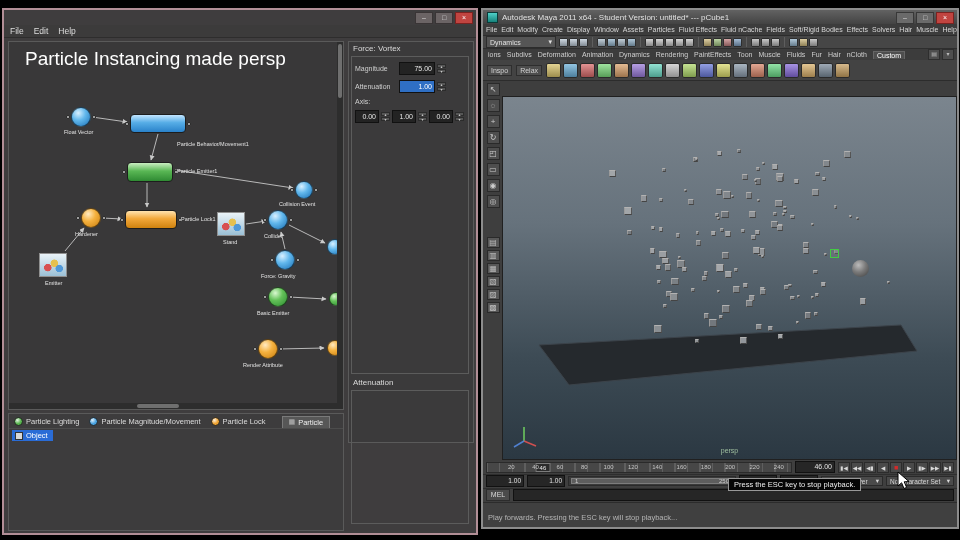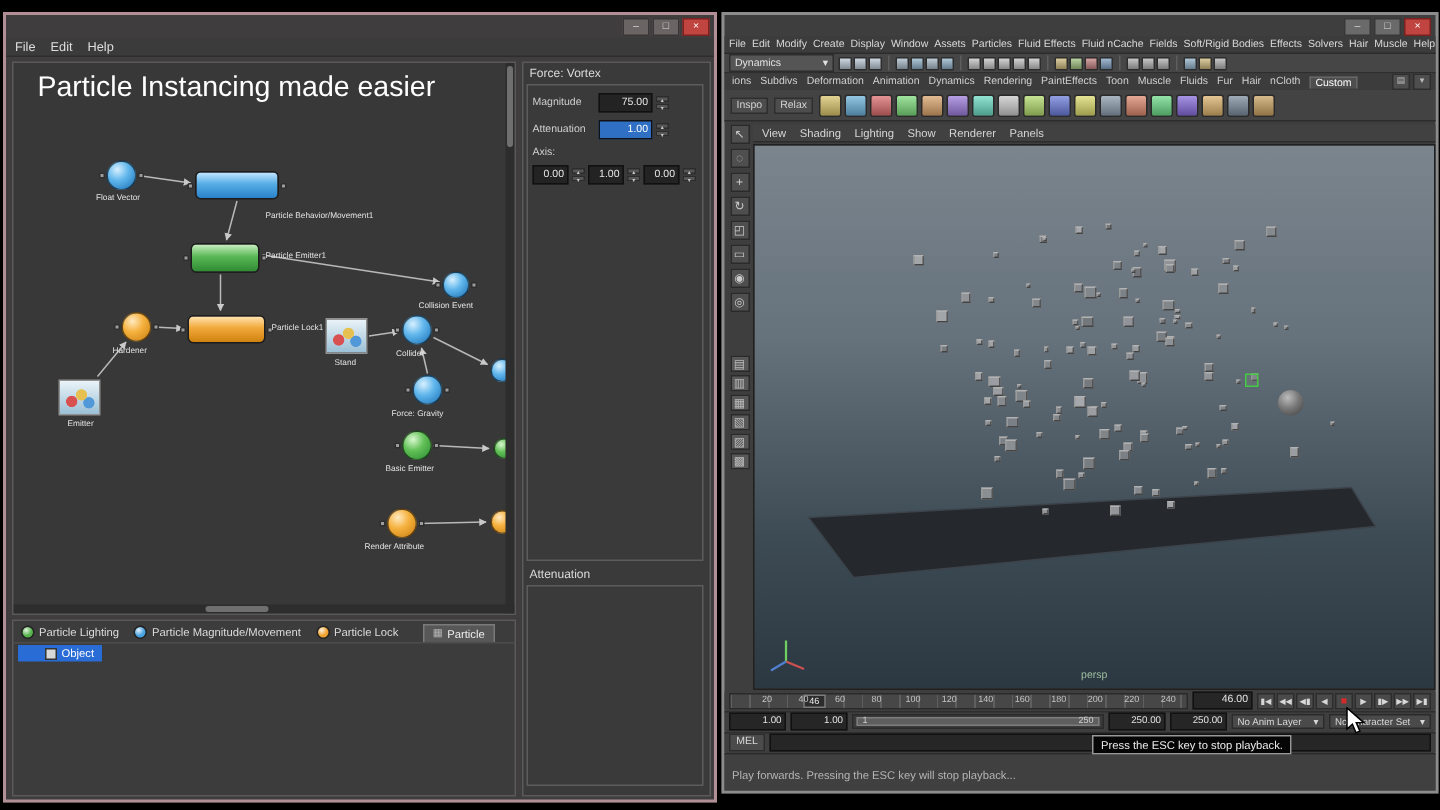--- a/index.html
+++ b/index.html
@@ -34,41 +34,41 @@
     radial-gradient(circle at 55% 42%,#e6c050 0 3.5px,rgba(0,0,0,0) 4px),
     radial-gradient(circle at 74% 66%,#5098d8 0 3.5px,rgba(0,0,0,0) 4px),
     linear-gradient(#eaf3f8,#9bc0d6);}
   .glabel{position:absolute;font-size:5.5px;color:#e2e2e2;white-space:nowrap;}
   .nub{position:absolute;width:4px;height:4px;background:#9c9c9c;border:1px solid #2e2e2e;border-radius:1px;box-sizing:border-box;}
   .vsb{position:absolute;right:0;top:0;width:6px;height:100%;background:#2d2d2d;z-index:4;}
   .vsb-thumb{position:absolute;left:1px;top:2px;width:4px;height:54px;background:#6f6f6f;border-radius:2px;}
   .hsb{position:absolute;left:0;bottom:0;width:100%;height:6px;background:#2d2d2d;z-index:4;}
   .hsb-thumb{position:absolute;left:128px;top:1px;width:42px;height:4px;background:#6f6f6f;border-radius:2px;}
 
-  .force-panel{position:absolute;left:344px;top:31px;width:126px;height:490px;background:#3b3a3b;border:1px solid #5a5a5a;box-sizing:border-box;}
+  .force-panel{position:absolute;left:344px;top:31px;width:126px;height:402px;background:#3b3a3b;border:1px solid #5a5a5a;box-sizing:border-box;}
   .fp-title{position:absolute;left:4px;top:2px;font-size:8px;color:#dadada;}
   .fp-group{position:absolute;left:2px;top:14px;width:118px;height:318px;border:1px solid #5c5c5c;box-sizing:border-box;}
   .fp-row{display:flex;align-items:center;gap:2px;margin:5px 3px 0;}
   .fp-label{flex:0 0 42px;font-size:7px;color:#cfcfcf;}
   .fp-field{width:30px;height:11px;background:#232323;border:1px solid #111;color:#e6e6e6;font-size:7px;line-height:11px;text-align:right;padding:0 2px;}
   .fp-field.small{width:18px;}
   .fp-field.selected{background:#2f6fc4;color:#fff;}
   .spin{display:flex;flex-direction:column;gap:1px;}
   .spin div{width:9px;height:4px;background:#565656;border:1px solid #2c2c2c;color:#c8c8c8;font-size:4px;line-height:3px;text-align:center;box-sizing:border-box;}
   .fp-desc-title{position:absolute;left:4px;top:336px;font-size:8px;color:#dadada;}
   .fp-desc-box{position:absolute;left:2px;top:348px;width:118px;height:134px;border:1px solid #5c5c5c;box-sizing:border-box;}
 
   .bottom-panel{position:absolute;left:4px;top:403px;width:336px;height:118px;background:#3d3c3d;border:1px solid #5a5a5a;box-sizing:border-box;}
   .legend-row{display:flex;align-items:center;gap:10px;height:13px;padding:1px 5px 0;border-bottom:1px solid #4c4c4c;}
   .legend-item{display:flex;align-items:center;gap:3px;}
   .legend-dot{width:9px;height:9px;border-radius:50%;border:1px solid #222;box-sizing:border-box;}
   .legend-label{font-size:7.5px;color:#dcdcdc;white-space:nowrap;}
   .utilities-tab{display:flex;align-items:center;gap:3px;background:#575757;border:1px solid #7a7a7a;border-bottom:none;padding:1px 6px;font-size:7.5px;color:#eee;margin-left:6px;}
   .utilities-ico{font-size:7px;color:#bbb;}
-  .object-item{position:absolute;left:3px;top:16px;display:flex;align-items:center;gap:3px;background:#2a6cd6;padding:1px 5px 1px 18px;font-size:7.5px;color:#fff;}
+  .object-item{position:absolute;left:3px;top:16px;display:flex;align-items:center;gap:3px;background:#2a6cd6;padding:1px 5px 1px 3px;font-size:7.5px;color:#fff;}
   .obj-ico{width:6px;height:6px;background:#d8d8d8;border:1px solid #333;}
 
   
   .maya{position:absolute;left:481px;top:8px;width:478px;height:521px;border:2px solid #8c8c8c;background:#3e3e3e;box-sizing:border-box;}
   .m-title{position:absolute;left:0;top:0;width:474px;height:14px;background:linear-gradient(#626262,#434343);display:flex;align-items:center;gap:4px;padding-left:4px;box-sizing:border-box;}
   .m-appicon{width:9px;height:9px;background:linear-gradient(#4fd0c8,#16837c);border:1px solid #0a3a38;}
   .m-title-text{font-size:8px;color:#e2e2e2;white-space:nowrap;overflow:hidden;max-width:370px;}
   .m-winbtns{position:absolute;right:3px;top:2px;display:flex;gap:2px;}
   .mwin-btn{width:16px;height:10px;background:#6a6a6a;border:1px solid #383838;color:#ddd;font-size:7px;line-height:9px;text-align:center;}
   .mwin-btn.close{background:#c04440;border-color:#7a2220;color:#fff;}
@@ -117,21 +117,21 @@
   .rg-thumb{position:absolute;left:2px;right:2px;top:1px;bottom:1px;background:#5e5e5e;border:1px solid #7d7d7d;display:flex;justify-content:space-between;align-items:center;padding:0 3px;box-sizing:border-box;}
   .rg-thumb span{font-size:6px;color:#d0d0d0;}
   .rg-dd{display:flex;align-items:center;justify-content:space-between;height:10px;background:#4a4a4a;border:1px solid #2a2a2a;font-size:6.5px;color:#d8d8d8;padding:0 3px;box-sizing:border-box;white-space:nowrap;}
   .rg-dd.w1{width:62px;} .rg-dd.w2{width:68px;}
 
   .m-cmd{position:absolute;left:0;top:478px;width:474px;height:13px;background:#3f3f3f;display:flex;align-items:center;gap:3px;padding:0 3px;border-top:1px solid #2e2e2e;box-sizing:border-box;}
   .cmd-label{width:22px;height:10px;background:#4b4b4b;border:1px solid #2c2c2c;color:#d8d8d8;font-size:7px;line-height:10px;text-align:center;}
   .cmd-input{flex:1;height:10px;background:#262626;border:1px solid #111;}
   .m-help{position:absolute;left:0;top:492px;width:474px;height:25px;background:#404040;border-top:1px solid #2c2c2c;box-sizing:border-box;padding:3px 0 0 5px;}
   .help-text{font-size:7.5px;color:#b4b4b4;}
-  .m-tooltip{position:absolute;left:245px;top:480px;height:13px;background:#060606;border:1px solid #989898;color:#ececec;font-size:7.5px;line-height:12px;padding:0 5px;z-index:20;box-sizing:border-box;white-space:nowrap;}
+  .m-tooltip{position:absolute;left:245px;top:468px;height:13px;background:#060606;border:1px solid #989898;color:#ececec;font-size:7.5px;line-height:12px;padding:0 5px;z-index:20;box-sizing:border-box;white-space:nowrap;}
 
   .cursor{position:absolute;left:897px;top:471px;z-index:50;}
 </style>
 </head>
 <body>
 
 <div class="stage">
 
   <div class="winl">
     <div class="l-winbtns" id="l-winbtns">
@@ -139,21 +139,21 @@
         <div class="l-winbtn">□</div>
         <div class="l-winbtn close">×</div>
       </div>
     <div class="l-menubar" id="winl-menubar">
         <div class="lmenu-item">File</div>
         <div class="lmenu-item">Edit</div>
         <div class="lmenu-item">Help</div>
       </div>
 
     <div class="node-editor">
-      <div class="graph-heading">Particle Instancing made easier</div>
+      <div class="graph-heading">Particle Instancing made persp</div>
       <svg id="graph-edges">
           <defs>
             <marker id="arr" markerWidth="7" markerHeight="7" refX="4.5" refY="2.5" orient="auto" markerUnits="userSpaceOnUse">
               <path d="M0,0 L5,2.5 L0,5 z" fill="#c9c9c9"></path>
             </marker>
           </defs>
           <line x1="83" y1="75" x2="118" y2="80" stroke="#b9b9b9" stroke-width="1" marker-end="url(#arr)"></line>
           <line x1="149" y1="92" x2="142" y2="118" stroke="#b9b9b9" stroke-width="1" marker-end="url(#arr)"></line>
           <line x1="138" y1="141" x2="138" y2="165" stroke="#b9b9b9" stroke-width="1" marker-end="url(#arr)"></line>
           <line x1="93" y1="176" x2="113" y2="177" stroke="#b9b9b9" stroke-width="1" marker-end="url(#arr)"></line>
@@ -286,20 +286,24 @@
           </div>
         </div>
       <div class="object-item">
         <span class="obj-ico"></span>
         <span>Object</span>
       </div>
     </div>
   </div>
 
   <div class="maya">
+    <div class="m-title">
+      <span class="m-appicon"></span>
+      <span class="m-title-text">Autodesk Maya 2011 x64 - Student Version: untitled*  ---  pCube1</span>
+    </div>
     <div class="m-winbtns" id="maya-winbtns">
         <div class="mwin-btn">–</div>
         <div class="mwin-btn">□</div>
         <div class="mwin-btn close">×</div>
       </div>
     <div class="m-menubar" id="maya-menubar">
         <div class="mmenu-item">File</div>
         <div class="mmenu-item">Edit</div>
         <div class="mmenu-item">Modify</div>
         <div class="mmenu-item">Create</div>
@@ -411,28 +415,20 @@
       <div id="toolbox-layouts">
           <div class="layout-btn">▤</div>
           <div class="layout-btn">▥</div>
           <div class="layout-btn">▦</div>
           <div class="layout-btn">▧</div>
           <div class="layout-btn">▨</div>
           <div class="layout-btn">▩</div>
         </div>
     </div>
 
-    <div class="m-panelmenu" id="panel-menubar">
-        <div class="pmenu-item">View</div>
-        <div class="pmenu-item">Shading</div>
-        <div class="pmenu-item">Lighting</div>
-        <div class="pmenu-item">Show</div>
-        <div class="pmenu-item">Renderer</div>
-        <div class="pmenu-item">Panels</div>
-      </div>
 
     <div class="m-viewport">
       <svg class="plane-svg" width="455" height="364" viewBox="0 0 455 364">
         <polygon points="36,248 398,228 414,254 66,288" fill="#25292d" stroke="#3c434a" stroke-width="1"></polygon>
       </svg>
       <div id="cubes">
           <div class="cube" style="left: 310.1px; top: 172.5px; width: 4.5px; height: 4.5px; background: rgb(125, 130, 135);"></div>
           <div class="cube" style="left: 356.6px; top: 201.2px; width: 6.7px; height: 6.7px; background: rgb(154, 158, 162);"></div>
           <div class="cube" style="left: 320.2px; top: 63.1px; width: 6.9px; height: 6.9px; background: rgb(130, 135, 140);"></div>
           <div class="cube" style="left: 173.6px; top: 162.6px; width: 8px; height: 8px; background: rgb(128, 133, 137);"></div>

